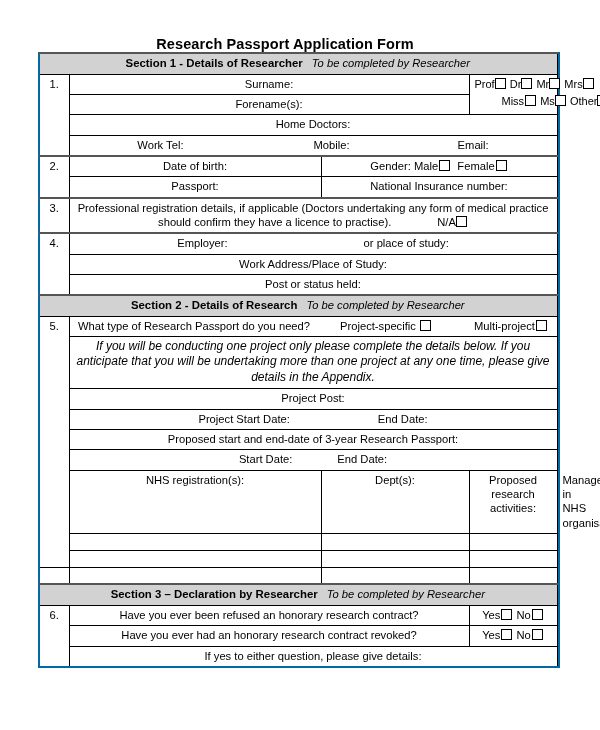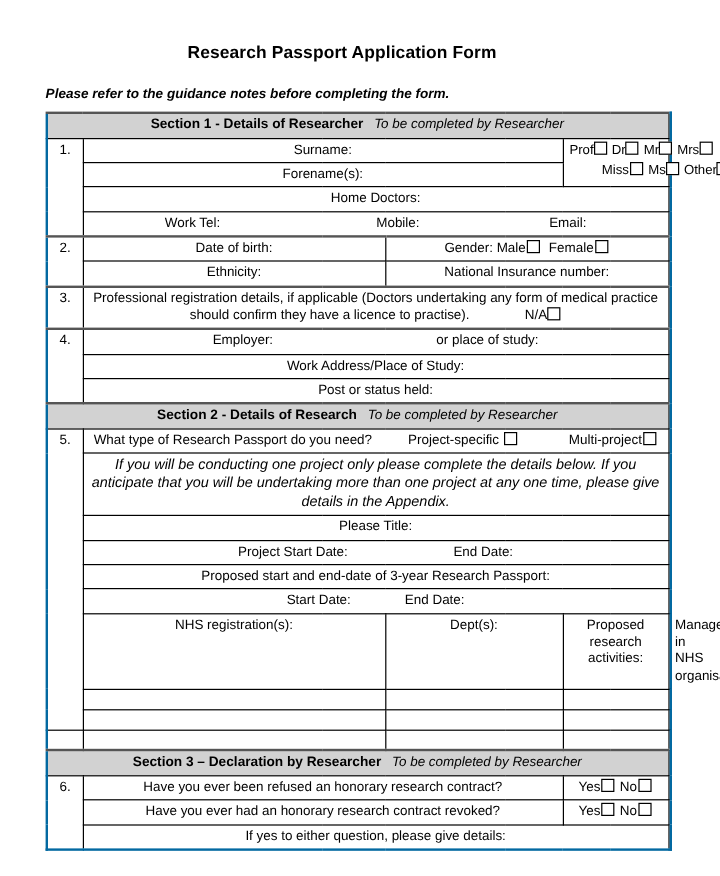--- a/index.html
+++ b/index.html
@@ -117,21 +117,20 @@
   .tall-det { height: 34px; }
   .hdr-2line { height: 30px; }
   .blank-row { height: 19px; }
 </style>
 </head>
 <body>
 
 <div class="page">
 
   <div class="doc-title">Research Passport Application Form</div>
-  <div class="guidance">Please refer to the guidance notes before completing the form.</div>
 
   <table class="form">
     <colgroup>
       <col style="width:30px">
       <col style="width:200px">
       <col style="width:52px">
       <col style="width:100px">
       <col style="width:48px">
       <col style="width:40px">
       <col style="width:48px">
@@ -171,21 +170,21 @@
       <td class="numcol" rowspan="2">2.</td>
       <td colspan="2">Date of birth:</td>
       <td colspan="4">
         <span>Gender:</span>
         <span>Male</span><span class="cb"></span>
         &nbsp;<span>Female</span><span class="cb"></span>
       </td>
     </tr>
 
     <tr>
-      <td colspan="2">Ethnicity:</td>
+      <td colspan="2">Passport:</td>
       <td colspan="4">National Insurance number:</td>
     </tr>
 
     <tr class="group-top">
       <td class="numcol">3.</td>
       <td colspan="6" class="tall-prof">
         <span>Professional registration details, if applicable (Doctors undertaking any form of medical practice should confirm they have a licence to practise).</span><span class="inline-gap-na"></span><span>N/A</span><span class="cb cb-tight"></span>
       </td>
     </tr>
 
@@ -215,21 +214,21 @@
       <td colspan="6">
         <span>What type of Research Passport do you need?</span><span class="inline-gap-q"></span><span>Project-specific</span>&nbsp;<span class="cb"></span><span class="inline-gap-mp"></span><span>Multi-project</span><span class="cb"></span>
       </td>
     </tr>
 
     <tr>
       <td colspan="6" class="italic-note tall-det">If you will be conducting one project only please complete the details below. If you anticipate that you will be undertaking more than one project at any one time, please give details in the Appendix.</td>
     </tr>
 
     <tr>
-      <td colspan="6">Please Title:</td>
+      <td colspan="6">Project Post:</td>
     </tr>
 
     <tr>
       <td colspan="6">
         <span>Project Start Date:</span><span class="inline-gap-end"></span><span>End Date:</span>
       </td>
     </tr>
 
     <tr>
       <td colspan="6">Proposed start and end-date of 3-year Research Passport:</td>

